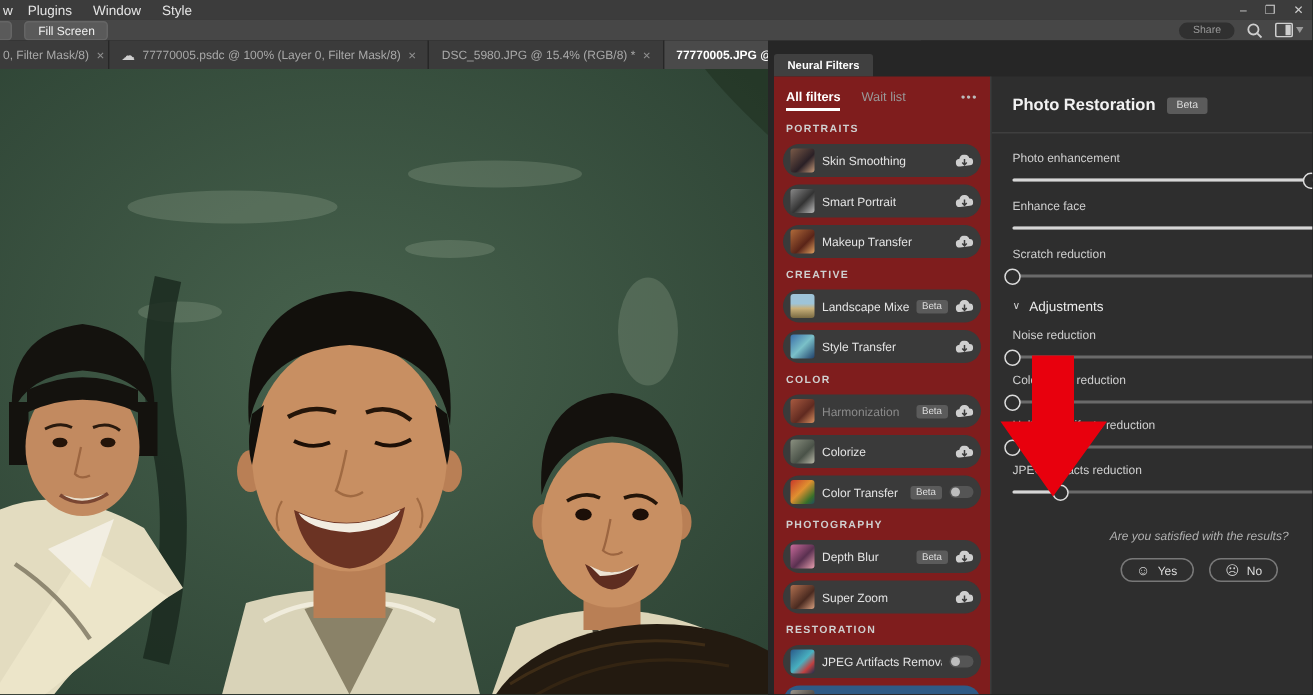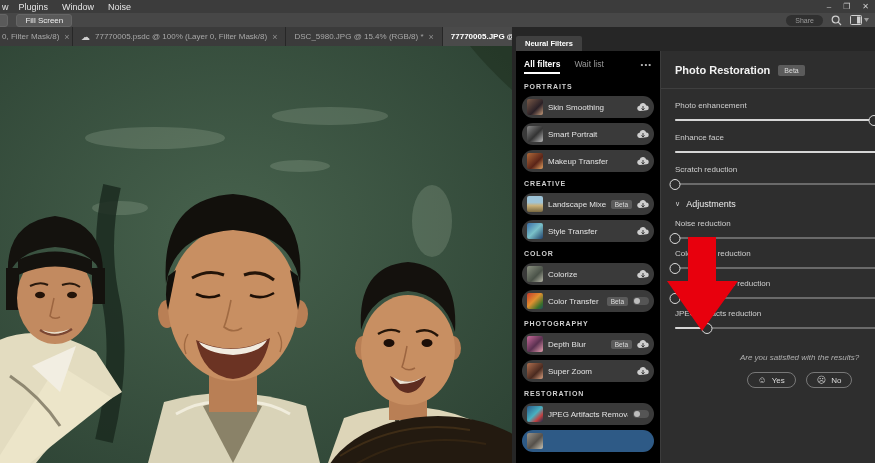--- a/index.html
+++ b/index.html
@@ -34,21 +34,21 @@
   .dtab .cloud{font-size:9px;color:#cfcfcf;font-weight:normal;}
   
   .canvas{position:absolute;left:0;top:46px;width:512px;height:417px;background:#3c5543;}
   
   .nf-region{position:absolute;left:512px;top:27px;width:426px;height:436px;background:#262626;}
   .nf-tab{position:absolute;left:4px;top:9px;height:15px;background:#404040;color:#fff;
           font-size:7.5px;font-weight:bold;display:flex;align-items:center;padding:0 9px;
           border-radius:2px 2px 0 0;}
   .nf-collapse{position:absolute;right:3px;top:10px;color:#999;font-size:9px;}
   .nf-content{position:absolute;left:4px;top:24px;right:0;bottom:0;display:flex;}
-  .nf-list{width:144px;background:#000000;padding:6px 6px 0 6px;overflow:hidden;box-sizing:border-box;}
+  .nf-list{width:144px;background:#7f1d1d;padding:6px 6px 0 6px;overflow:hidden;box-sizing:border-box;}
   .nf-settings{flex:1;background:#2e2e2e;border-left:1px solid #3c3c3c;
                padding:10px 14px 0 14px;position:relative;overflow:hidden;}
   
   .list-tabs{display:flex;align-items:baseline;margin:2px 2px 9px 2px;}
   .lt-all{color:#fff;font-size:8.5px;font-weight:bold;border-bottom:2px solid #fff;padding-bottom:3px;}
   .lt-wait{color:#999;font-size:8.5px;margin-left:14px;}
   .lt-menu{margin-left:auto;color:#bbb;font-size:8px;letter-spacing:1px;}
   .sec-title{font-size:7px;font-weight:bold;color:#cfcfcf;letter-spacing:.9px;margin:8px 2px 6px 2px;}
   .frow{height:22px;border-radius:11px;background:#3a3a3a;display:flex;align-items:center;
         padding:0 5px;gap:5px;margin-bottom:5px;}
@@ -102,21 +102,21 @@
 </style>
 </head>
 <body>
 
 <div class="app">
 
   <div class="menubar">
     <span class="mitem clipped">w</span>
     <span class="mitem">Plugins</span>
     <span class="mitem">Window</span>
-    <span class="mitem">Noise</span>
+    <span class="mitem">Style</span>
     <div class="winctrl">
       <span>–</span>
       <span>❐</span>
       <span>✕</span>
     </div>
   </div>
 
   <div class="optionsbar">
     <span class="opt-btn clip">n</span>
     <span class="opt-btn">Fill Screen</span>
@@ -296,20 +296,29 @@
           <div class="fthumb th-style"></div>
           <span class="flabel">Style Transfer</span>
           <svg class="cloudic" width="12" height="9" viewBox="0 0 12 9">
               <path d="M3,8 a2.6,2.6 0 0 1 -0.4,-5.2 a3.4,3.4 0 0 1 6.6,-0.4 a2.4,2.4 0 0 1 0.3,4.8 Z" fill="#cfcfcf"></path>
               <path d="M6,3 v3.6 M4.5,5.4 L6,7 L7.5,5.4" stroke="#3a3a3a" stroke-width="1" fill="none"></path>
             </svg>
         </div>
 
         <div class="sec-title">COLOR</div>
         <div class="frow">
+          <div class="fthumb th-harmon"></div>
+          <span class="flabel dim">Harmonization</span>
+          <span class="fbeta">Beta</span>
+          <svg class="cloudic" width="12" height="9" viewBox="0 0 12 9">
+              <path d="M3,8 a2.6,2.6 0 0 1 -0.4,-5.2 a3.4,3.4 0 0 1 6.6,-0.4 a2.4,2.4 0 0 1 0.3,4.8 Z" fill="#cfcfcf"></path>
+              <path d="M6,3 v3.6 M4.5,5.4 L6,7 L7.5,5.4" stroke="#3a3a3a" stroke-width="1" fill="none"></path>
+            </svg>
+        </div>
+        <div class="frow">
           <div class="fthumb th-colorize"></div>
           <span class="flabel">Colorize</span>
           <svg class="cloudic" width="12" height="9" viewBox="0 0 12 9">
               <path d="M3,8 a2.6,2.6 0 0 1 -0.4,-5.2 a3.4,3.4 0 0 1 6.6,-0.4 a2.4,2.4 0 0 1 0.3,4.8 Z" fill="#cfcfcf"></path>
               <path d="M6,3 v3.6 M4.5,5.4 L6,7 L7.5,5.4" stroke="#3a3a3a" stroke-width="1" fill="none"></path>
             </svg>
         </div>
         <div class="frow">
           <div class="fthumb th-colortr"></div>
           <span class="flabel">Color Transfer</span>

